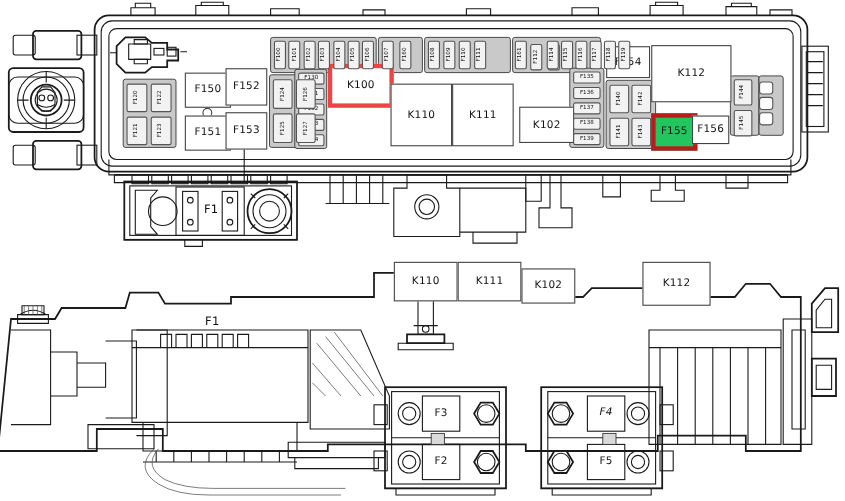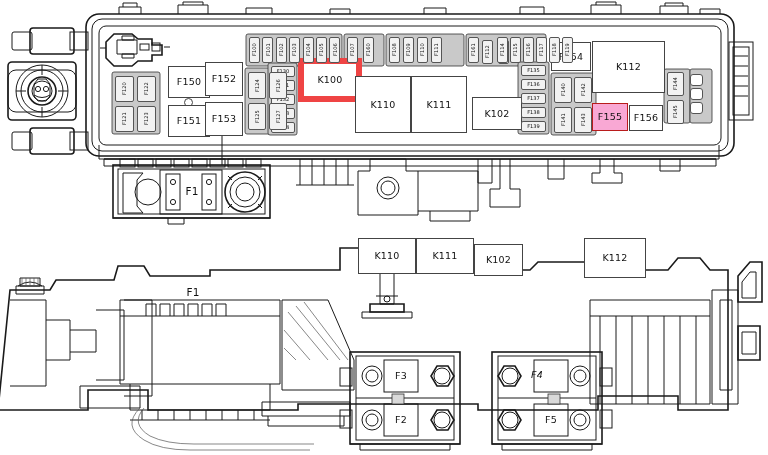--- a/index.html
+++ b/index.html
@@ -260,29 +260,29 @@
 </div>
 
 <div class="ctr" style="left:205px;top:102px;width:36px;height:32px;border:1px solid #444;background:#fff;position:absolute;">
   <span class="lbl">F153</span>
 </div>
 
 <div class="ctr" style="left:551px;top:42px;width:38px;height:27px;border:1px solid #444;background:#fff;position:absolute;">
   <span class="lbl">F154</span>
 </div>
 
-<div class="ctr" style="left:592px;top:103px;width:34px;height:26px;border:1px solid #b91c1c;background:#f9a8d4;position:absolute;">
+<div class="ctr" style="left:592px;top:103px;width:34px;height:26px;border:4px solid #b91c1c;background:#22c55e;position:absolute;">
   <span class="lbl">F155</span>
 </div>
 
 <div class="ctr" style="left:629px;top:105px;width:32px;height:24px;border:1px solid #444;background:#fff;position:absolute;">
   <span class="lbl">F156</span>
 </div>
 
-<div class="ctr" style="left:298px;top:58px;width:52px;height:32px;border:6px solid #ef4444;background:#fff;position:absolute;">
+<div class="ctr" style="left:298px;top:58px;width:52px;height:32px;border:4px solid #ef4444;background:#fff;position:absolute;">
   <span class="lbl">K100</span>
 </div>
 <div class="ctr" style="left:355px;top:76px;width:54px;height:55px;border:1px solid #444;background:#fff;position:absolute;">
   <span class="lbl">K110</span>
 </div>
 <div class="ctr" style="left:411px;top:76px;width:54px;height:55px;border:1px solid #444;background:#fff;position:absolute;">
   <span class="lbl">K111</span>
 </div>
 <div class="ctr" style="left:472px;top:97px;width:48px;height:31px;border:1px solid #444;background:#fff;position:absolute;">
   <span class="lbl">K102</span>
@@ -311,21 +311,21 @@
 <div class="ctr" style="left:178px;top:285px;width:30px;height:14px;position:absolute;">
   <span class="lbl big">F1</span>
 </div>
 
 <div class="ctr" style="left:384px;top:360px;width:34px;height:32px;position:absolute;">
   <span class="lbl">F3</span>
 </div>
 <div class="ctr" style="left:384px;top:404px;width:34px;height:32px;position:absolute;">
   <span class="lbl">F2</span>
 </div>
-<div class="ctr" style="left:520px;top:360px;width:34px;height:29px;position:absolute;font-style:italic;">
+<div class="ctr" style="left:534px;top:360px;width:34px;height:29px;position:absolute;font-style:italic;">
   <span class="lbl">F4</span>
 </div>
 <div class="ctr" style="left:534px;top:404px;width:34px;height:32px;position:absolute;">
   <span class="lbl">F5</span>
 </div>
 
 <div id="small-fuses">
       <div class="vfuse" style="position: absolute; left: 249px; top: 37px; width: 11px; height: 26px; border: 1px solid rgb(85, 85, 85); background: rgb(242, 242, 242); border-radius: 2px; box-sizing: border-box; display: flex; align-items: center; justify-content: center; overflow: hidden;">
         <span class="lbl tiny" style="position: static; transform: rotate(-90deg); white-space: nowrap;">F100</span>
       </div>

